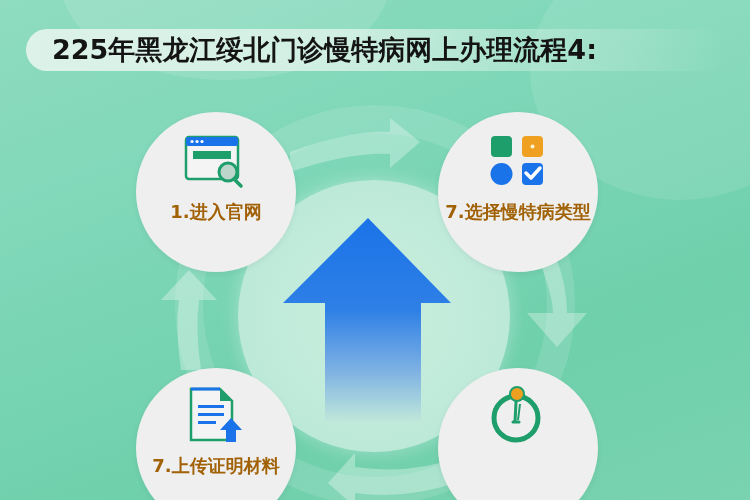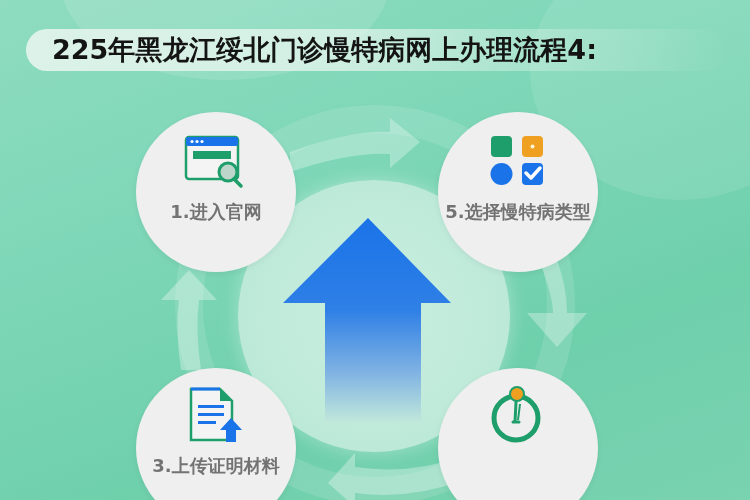--- a/index.html
+++ b/index.html
@@ -36,21 +36,21 @@
     .flow-arrow { position:absolute; }
 
     .step {
       position:absolute; width:160px; height:160px; border-radius:50%;
       background:#efefef;
       box-shadow: 0 2px 6px rgba(0,0,0,0.06);
     }
     .step .icon { position:absolute; left:50%; transform:translateX(-50%); }
     .step .label {
       position:absolute; left:0; right:0; text-align:center;
-      font-size:18px; font-weight:bold; color:#737373; white-space:nowrap;
+      font-size:18px; font-weight:bold; color:#a16207; white-space:nowrap;
     }
     #step1 { left:136px; top:112px; }
     #step2 { left:438px; top:112px; }
     #step3 { left:136px; top:368px; }
     #step4 { left:438px; top:368px; }
   </style>
 </head>
 <body>
 
 <div class="bg-blob1"></div>
@@ -103,34 +103,34 @@
 
 <div class="step" id="step2">
   <svg class="icon" style="top:22px" width="58" height="54" viewBox="0 0 58 54">
     <rect x="2" y="2" width="21" height="21" rx="4" fill="#1e9e6a"></rect>
     <rect x="33" y="2" width="21" height="21" rx="4" fill="#f0a020"></rect>
     <circle cx="43.5" cy="12.5" r="2" fill="#fff6d6"></circle>
     <circle cx="12.5" cy="40" r="11" fill="#1a73e8"></circle>
     <rect x="33" y="29" width="21" height="22" rx="4" fill="#1a73e8"></rect>
     <path d="M37,39 L42,44 L51,34" stroke="#fff" stroke-width="3.5" fill="none" stroke-linecap="round" stroke-linejoin="round"></path>
   </svg>
-  <div class="label" style="top:88px">5.选择慢特病类型</div>
+  <div class="label" style="top:88px">7.选择慢特病类型</div>
 </div>
 
 <div class="step" id="step3">
   <svg class="icon" style="top:18px" width="56" height="60" viewBox="0 0 56 60">
     <path d="M3,3 L32,3 L44,15 L44,54 L3,54 Z" fill="#f4f4f4" stroke="#1e9e6a" stroke-width="2.5"></path>
     <path d="M3,3 L32,3" stroke="#1a73e8" stroke-width="3"></path>
     <path d="M32,3 L44,15 L32,15 Z" fill="#1e9e6a"></path>
     <rect x="10" y="19" width="26" height="3" fill="#1a73e8"></rect>
     <rect x="10" y="27" width="26" height="3" fill="#1a73e8"></rect>
     <rect x="10" y="35" width="18" height="3" fill="#1a73e8"></rect>
     <path d="M43,32 L54,44 L48,44 L48,56 L38,56 L38,44 L32,44 Z" fill="#1a73e8"></path>
   </svg>
-  <div class="label" style="top:86px">3.上传证明材料</div>
+  <div class="label" style="top:86px">7.上传证明材料</div>
 </div>
 
 <div class="step" id="step4">
   <svg class="icon" style="top:16px" width="60" height="62" viewBox="0 0 60 62">
     <circle cx="28" cy="34" r="22" fill="none" stroke="#1e9e6a" stroke-width="5"></circle>
     <circle cx="29" cy="10" r="7" fill="#f0a020" stroke="#1e9e6a" stroke-width="2"></circle>
     <path d="M28,18 L27,38 M25,38 L31,38" stroke="#1e9e6a" stroke-width="3" fill="none" stroke-linecap="round"></path>
     <path d="M32,20 L30,36" stroke="#1e9e6a" stroke-width="2" fill="none"></path>
   </svg>
 </div>

